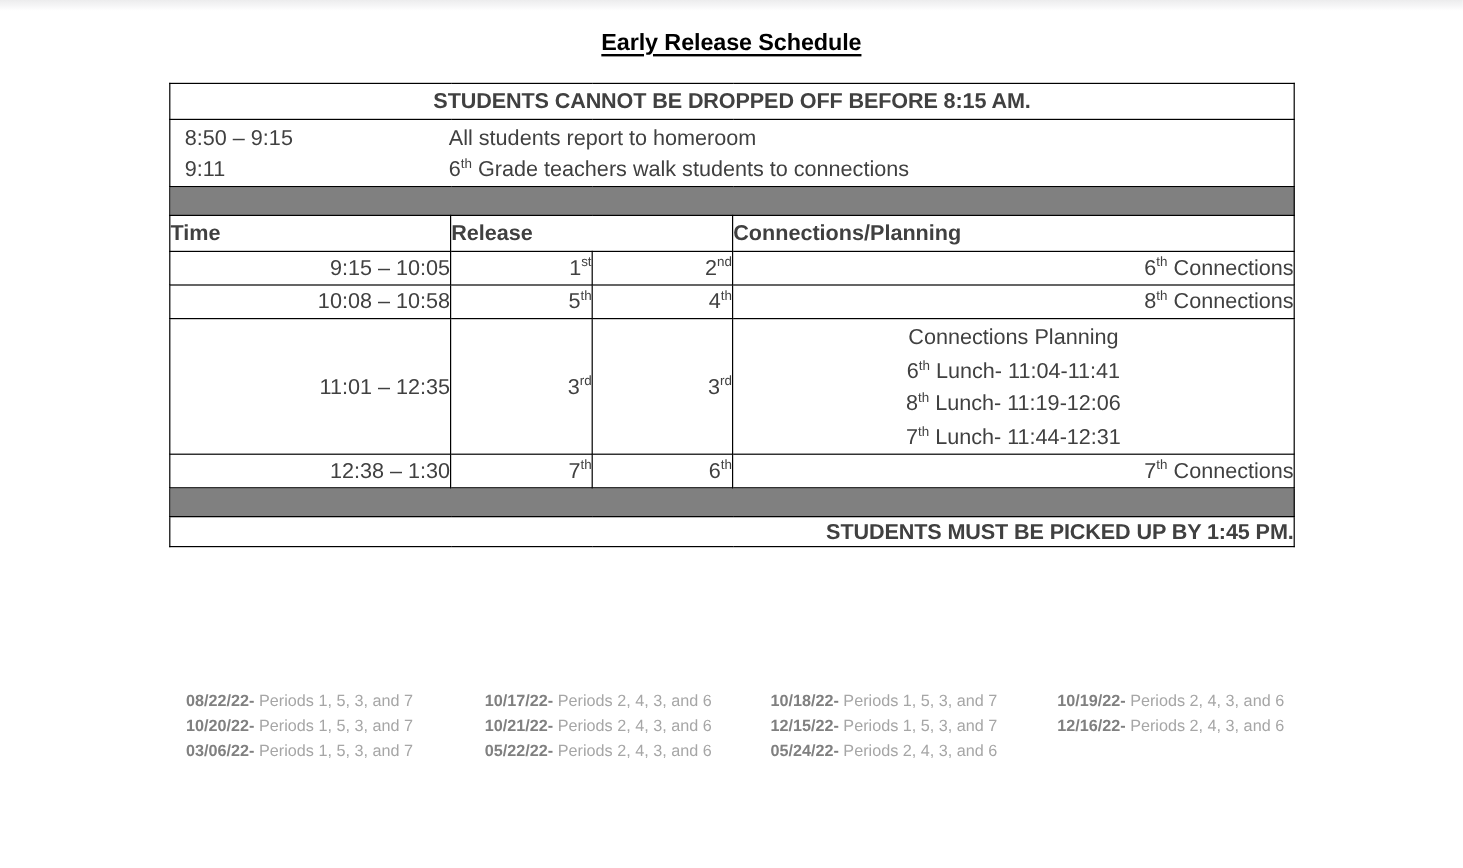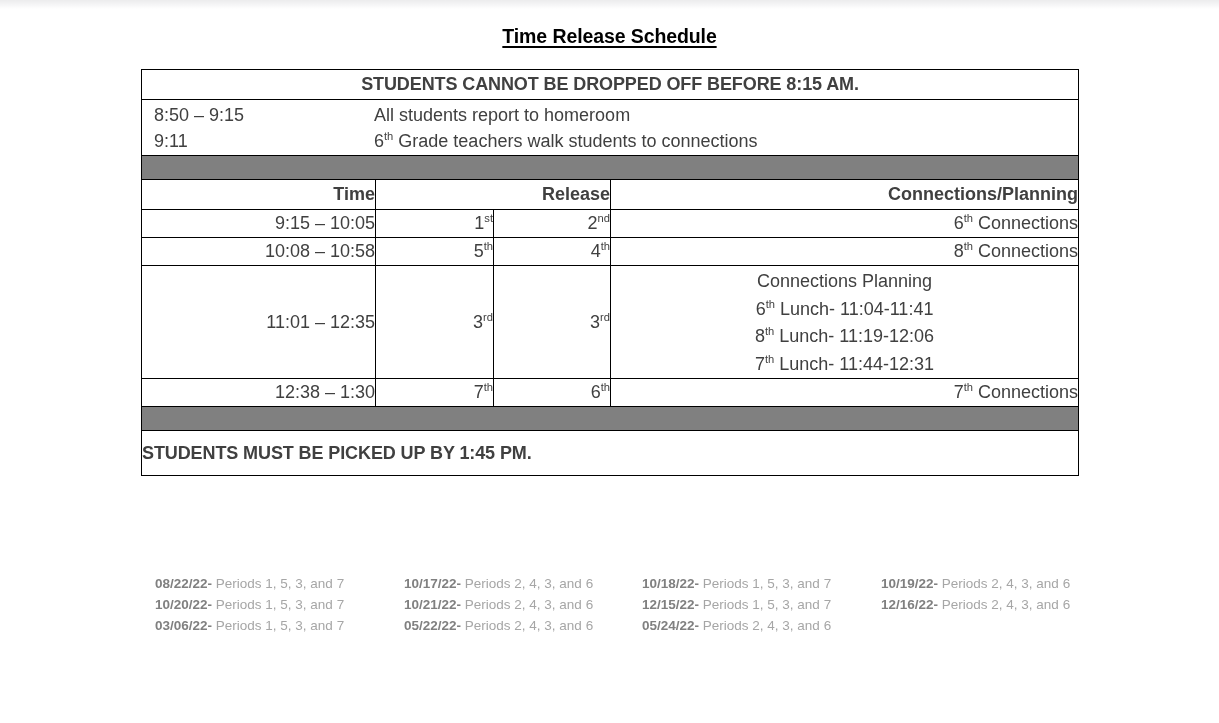--- a/index.html
+++ b/index.html
@@ -92,21 +92,21 @@
   .spacer-row td {
     background: #808080;
     height: 24px;
     border-left: 1.4px solid #000;
     border-right: 1.4px solid #000;
     border-top: 1.4px solid #000;
     border-bottom: 1.4px solid #000;
   }
 
   .col-head {
-    text-align: right;
+    text-align: left;
     font-weight: bold;
     font-size: 18.5px;
     height: 30px;
   }
   .tcell {
     text-align: right;
     height: 28px;
     font-size: 18px;
   }
   .tcell-time { font-size: 18px; }
@@ -117,24 +117,24 @@
     font-size: 18px;
     padding-top: 2px;
   }
   sup {
     font-size: 0.62em;
     vertical-align: super;
     line-height: 0;
   }
 
   .footer-cell {
-    text-align: left;
+    text-align: right;
     font-weight: bold;
     font-size: 19px;
-    height: 45px;
+    height: 25px;
     letter-spacing: -0.1px;
   }
 
   
   .dates-grid {
     position: absolute;
     left: 155px;
     top: 573px;
     width: 940px;
     display: grid;
@@ -155,21 +155,21 @@
   }
 </style>
 </head>
 <body>
 
 <div class="page-top-edge"></div>
 
 <div class="sheet">
 
   <div class="doc-title">
-    <span class="u">Time Release Schedule</span>
+    <span class="u">Early Release Schedule</span>
   </div>
 
   <table class="schedule-table">
     <colgroup>
       <col style="width:234px">
       <col style="width:118px">
       <col style="width:117px">
       <col style="width:468px">
     </colgroup>
     <tbody>

